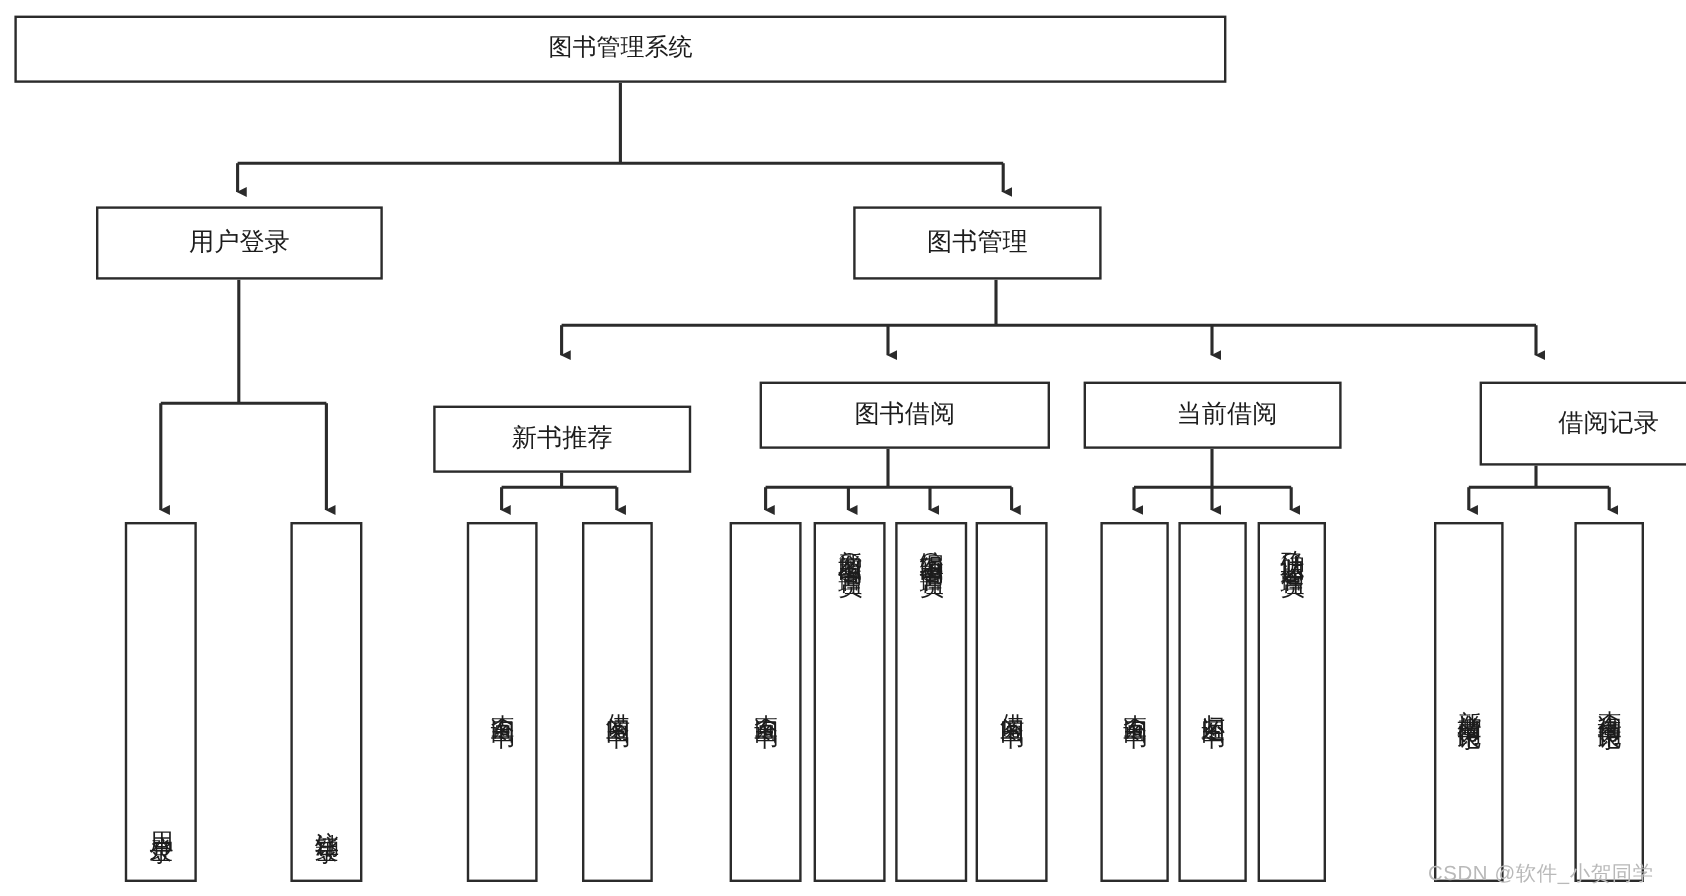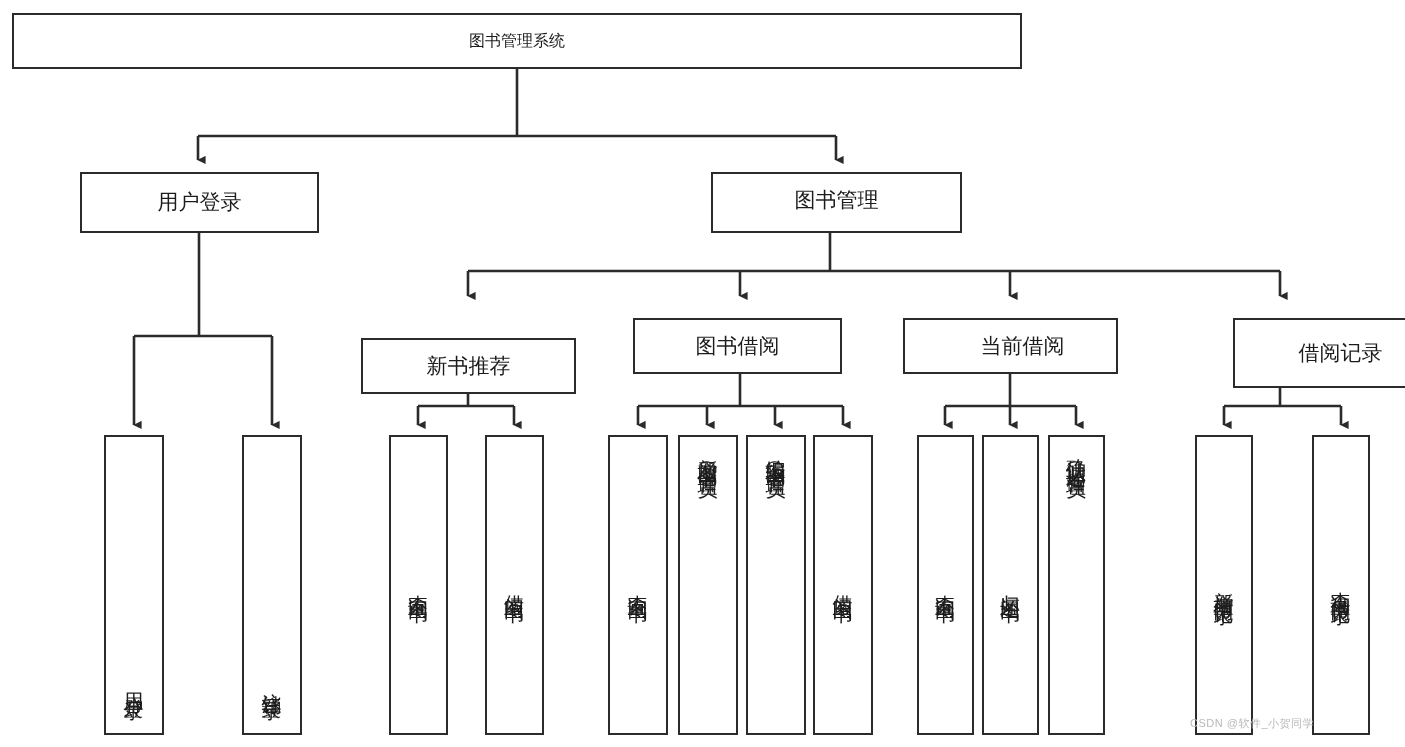--- a/index.html
+++ b/index.html
@@ -40,21 +40,21 @@
   .node .label {
     color: #1c1c1c;
     white-space: pre;
     text-align: center;
     line-height: 1.06;
   }
   .node.horiz .label {
     font-size: 21px;
   }
   .node.root .label {
-    font-size: 16px;
+    font-size: 20px;
   }
   
   .node.vert {
     align-items: center;
     justify-content: center;
   }
   .node.vert .label {
     writing-mode: vertical-rl;
     text-orientation: upright;
     font-size: 20px;
@@ -69,21 +69,21 @@
   }
   .node.vert.anchor-top {
     align-items: flex-start;
   }
   .node.vert.anchor-top .label {
     margin-top: 6px;
   }
   .watermark {
     position: absolute;
     color: #b9b9b9;
-    font-size: 11px;
+    font-size: 17px;
     white-space: pre;
     letter-spacing: 0.5px;
   }
 </style>
 </head>
 <body>
 
 <div id="canvas">
 
   <svg class="wires" viewBox="0 0 1405 747" xmlns="http://www.w3.org/2000/svg">
@@ -136,28 +136,28 @@
     </g>
   </svg>
 
   <div class="node horiz root" style="left:12px; top:13px; width:1010px; height:56px;">
     <span class="label">图书管理系统</span>
   </div>
 
   <div class="node horiz" style="left:80px; top:172px; width:239px; height:61px;">
     <span class="label">用户登录</span>
   </div>
-  <div class="node horiz" style="left:711px; top:172px; width:251px; height:61px;font-family:Liberation Mono, monospace;">
+  <div class="node horiz" style="left:711px; top:172px; width:207px; height:61px;">
     <span class="label">图书管理</span>
   </div>
 
   <div class="node horiz" style="left:361px; top:318px; width:215px; height:56px;margin-top:20px;">
     <span class="label">新书推荐</span>
   </div>
-  <div class="node horiz" style="left:633px; top:318px; width:209px; height:56px;">
+  <div class="node horiz" style="left:633px; top:318px; width:242px; height:56px;">
     <span class="label">图书借阅</span>
   </div>
   <div class="node horiz" style="left:903px; top:318px; width:215px; height:56px;padding-left:24px;">
     <span class="label">当前借阅</span>
   </div>
   <div class="node horiz" style="left:1233px; top:318px; width:215px; height:70px;">
     <span class="label">借阅记录</span>
   </div>
 
   <div class="node vert anchor-bottom" style="left:104px; top:435px; width:60px; height:300px;">

